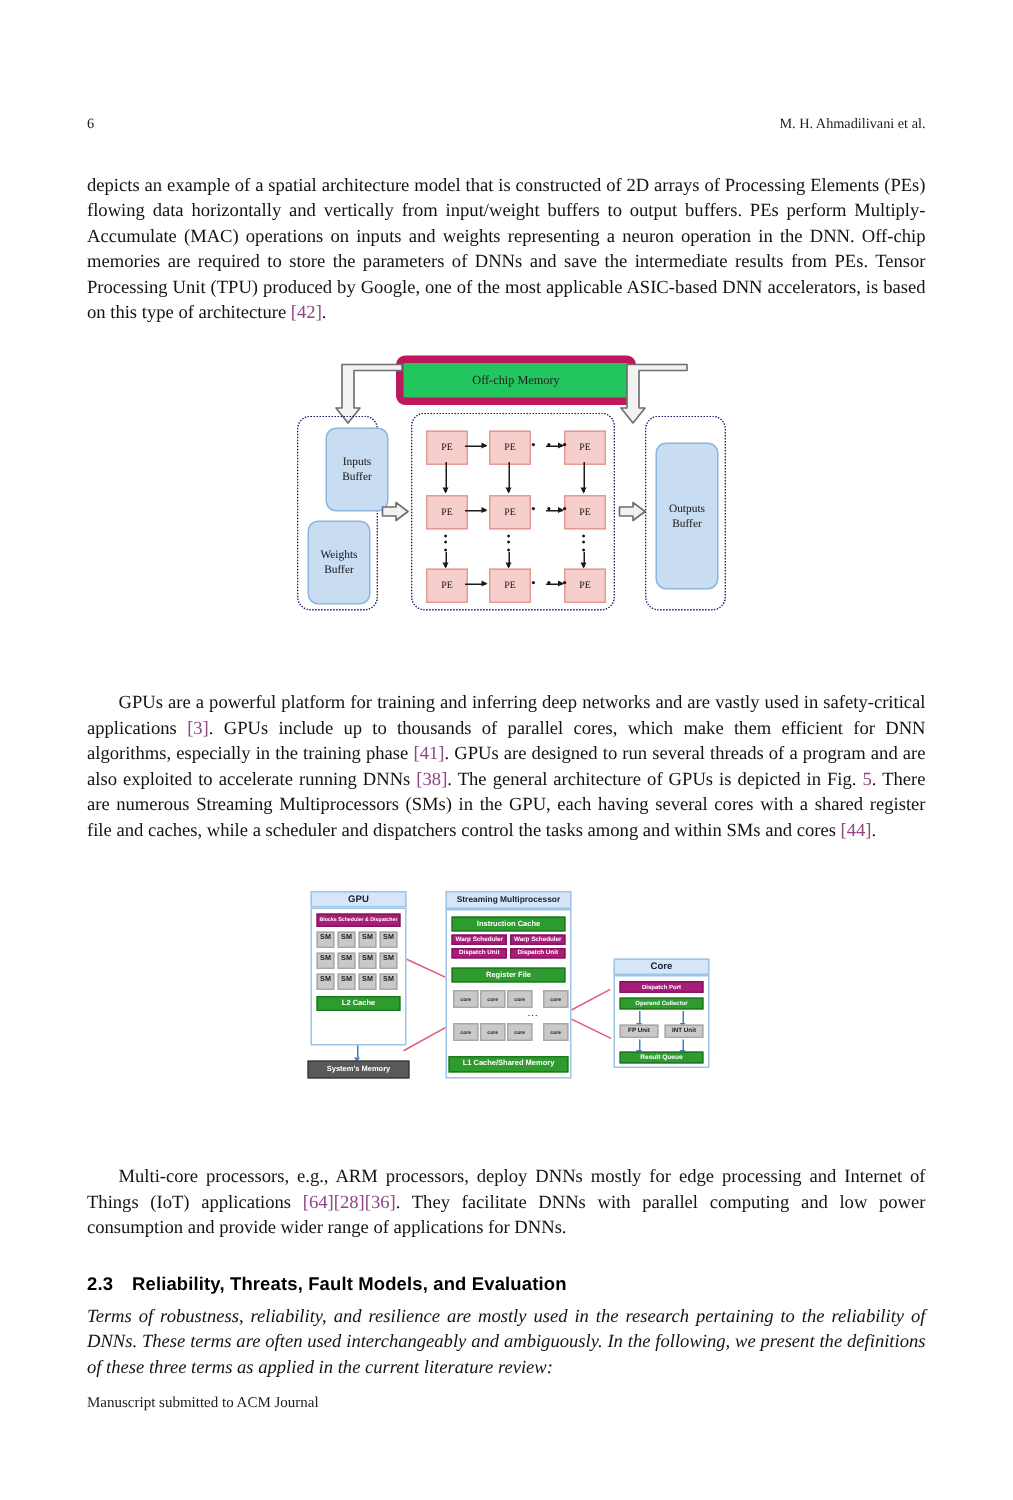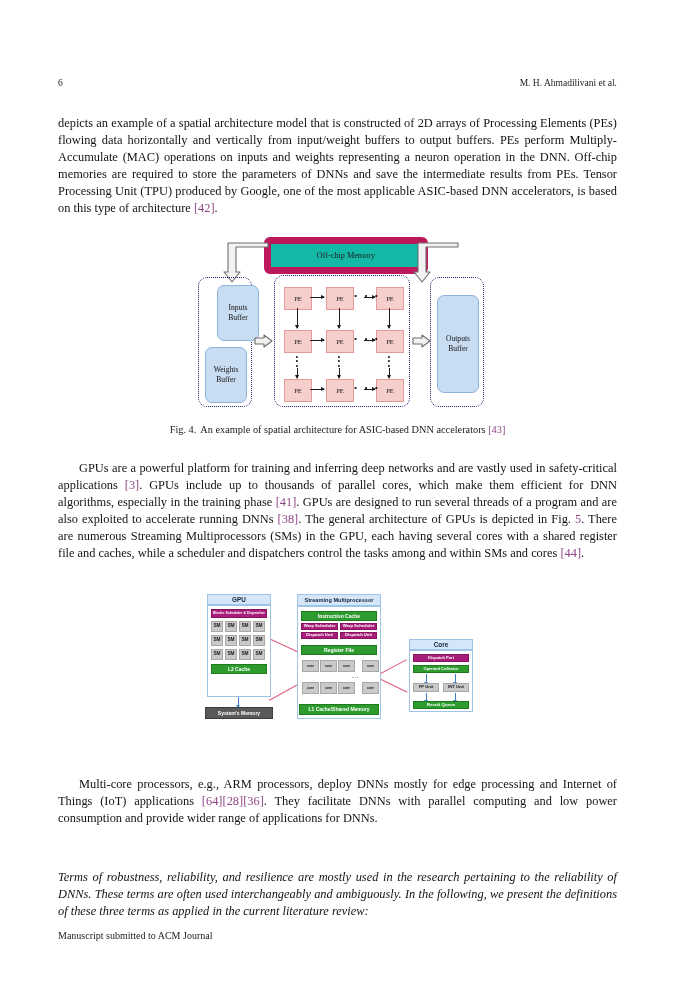--- a/index.html
+++ b/index.html
@@ -104,22 +104,22 @@
     top: 237px;
     width: 290px;
     height: 172px;
   }
   .f4-offchip {
     position: absolute;
     left: 68px;
     top: 0px;
     width: 150px;
     height: 23px;
-    background: #14b8a6;
-    border: 7px solid #be185d;
+    background: #22c55e;
+    border: 5px solid #be185d;
     border-radius: 6px;
     display: flex;
     align-items: center;
     justify-content: center;
     font-size: 8.2px;
     color: #1d1d1d;
   }
   .f4-dashbox {
     position: absolute;
     border: 1.1px dotted #1a1a6e;
@@ -368,23 +368,20 @@
         <span>PE</span>
       </div>
     <div class="f4-pe" style="left:180px; top:142px;">
         <span>PE</span>
       </div>
     <div class="ar-h" style="left:114px; top:152px; width:14px;"></div>
     <div class="ar-h" style="left:168px; top:152px; width:11px;"></div>
     <div class="f4-dots" style="left:158px; top:147px;">• • •</div>
   </div>
 
-  <div class="caption" style="top:424px;">
-    <span class="lbl">Fig. 4.</span><span>An example of spatial architecture for ASIC-based DNN accelerators </span><span class="ref">[43]</span>
-  </div>
 
   <div class="col" style="top:460px;">
     <p class="body indent"><span>GPUs are a powerful platform for training and inferring deep networks and are vastly used in safety-critical applications </span><span class="ref">[3]</span><span>. GPUs include up to thousands of parallel cores, which make them efficient for DNN algorithms, especially in the training phase </span><span class="ref">[41]</span><span>. GPUs are designed to run several threads of a program and are also exploited to accelerate running DNNs </span><span class="ref">[38]</span><span>. The general architecture of GPUs is depicted in Fig. </span><span class="ref">5</span><span>. There are numerous Streaming Multiprocessors (SMs) in the GPU, each having several cores with a shared register file and caches, while a scheduler and dispatchers control the tasks among and within SMs and cores </span><span class="ref">[44]</span><span>.</span></p>
   </div>
 
   <div id="fig5">
 
     <div class="f5-link" style="left:76px; top:44px; width:35px; transform:rotate(25deg);"></div>
     <div class="f5-link" style="left:76px; top:106px; width:36px; transform:rotate(-29deg);"></div>
     <div class="f5-link" style="left:182px; top:82px; width:36px; transform:rotate(-28deg);"></div>
@@ -534,20 +531,23 @@
     <div class="f5-green" style="left:220px; top:107px; width:56px; height:8px; font-size:4.4px;">
       <span>Result Queue</span>
     </div>
   </div>
 
 
   <div class="col" style="top:776px;">
     <p class="body indent"><span>Multi-core processors, e.g., ARM processors, deploy DNNs mostly for edge processing and Internet of Things (IoT) applications </span><span class="ref">[64]</span><span class="ref">[28]</span><span class="ref">[36]</span><span>. They facilitate DNNs with parallel computing and low power consumption and provide wider range of applications for DNNs.</span></p>
   </div>
 
+  <div class="col" style="top:849px;">
+    <div class="sec-head"><span class="num">2.3</span><span>Reliability, Threats, Fault Models, and Evaluation</span></div>
+  </div>
 
   <div class="col" style="top:869px;font-style:italic;">
     <p class="body">Terms of robustness, reliability, and resilience are mostly used in the research pertaining to the reliability of DNNs. These terms are often used interchangeably and ambiguously. In the following, we present the definitions of these three terms as applied in the current literature review:</p>
   </div>
 
   <div class="footer">Manuscript submitted to ACM Journal</div>
 
 </div>
 
 </body></html>

